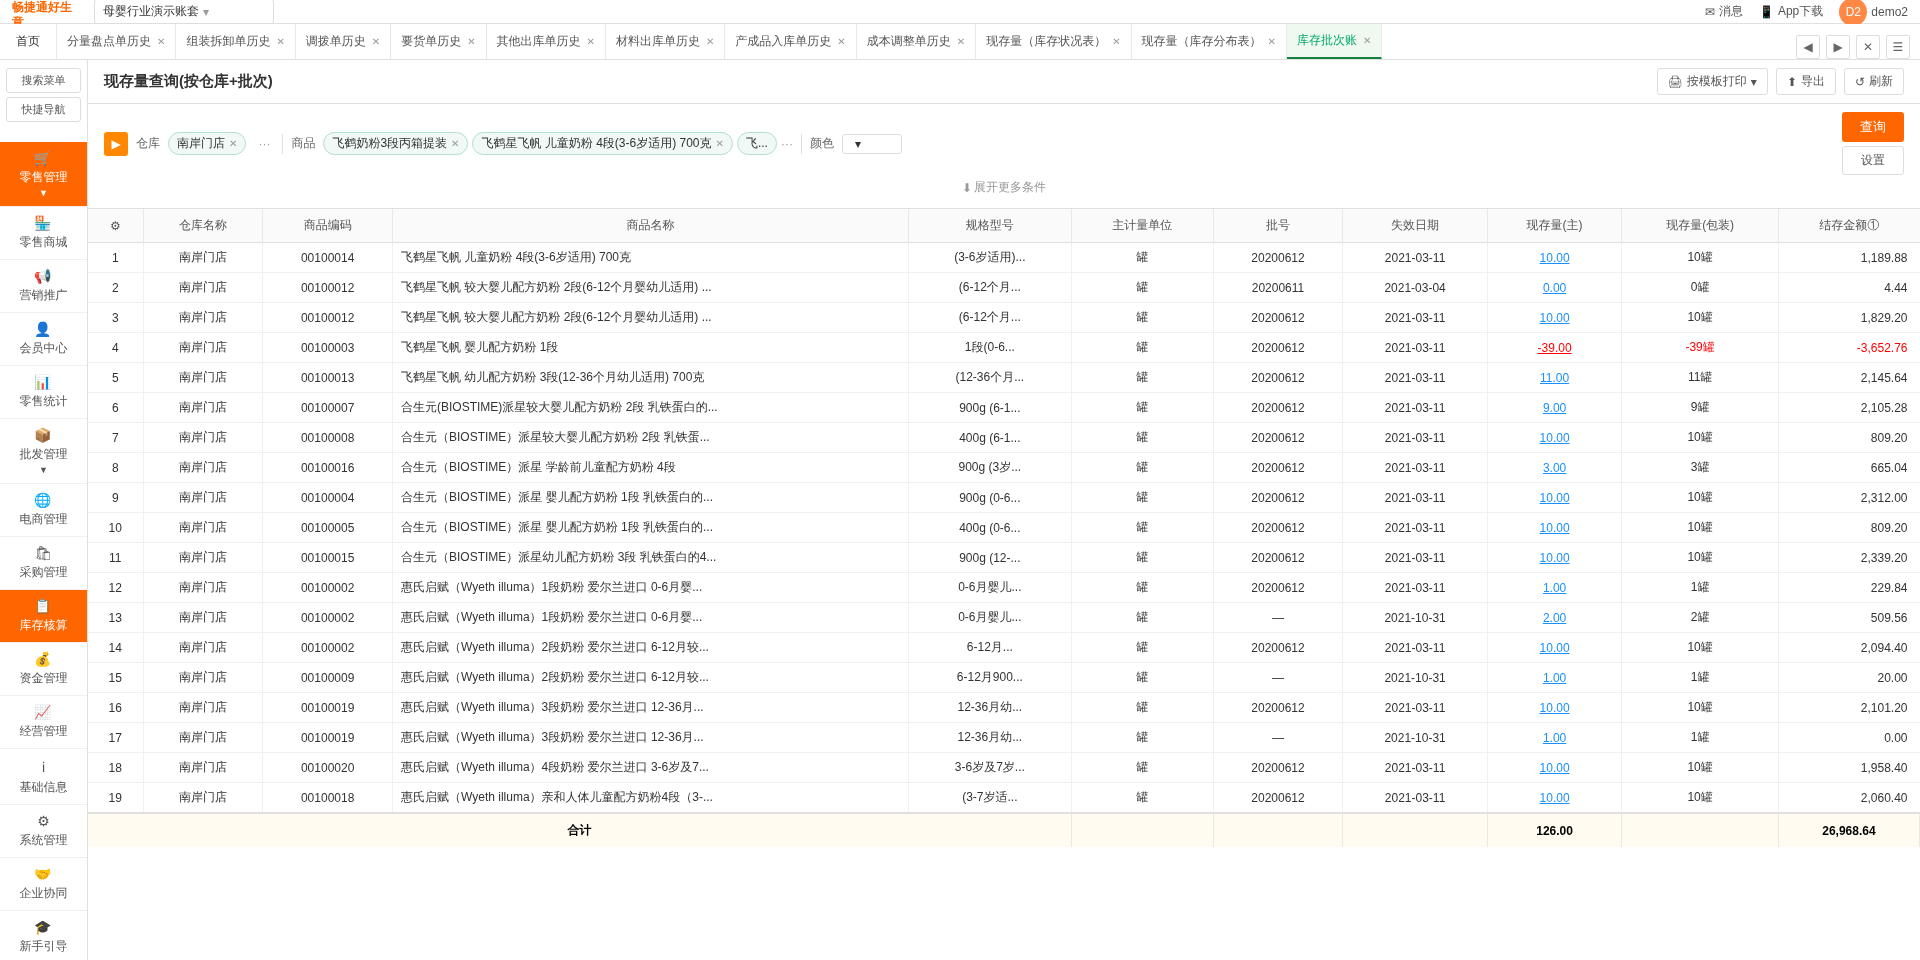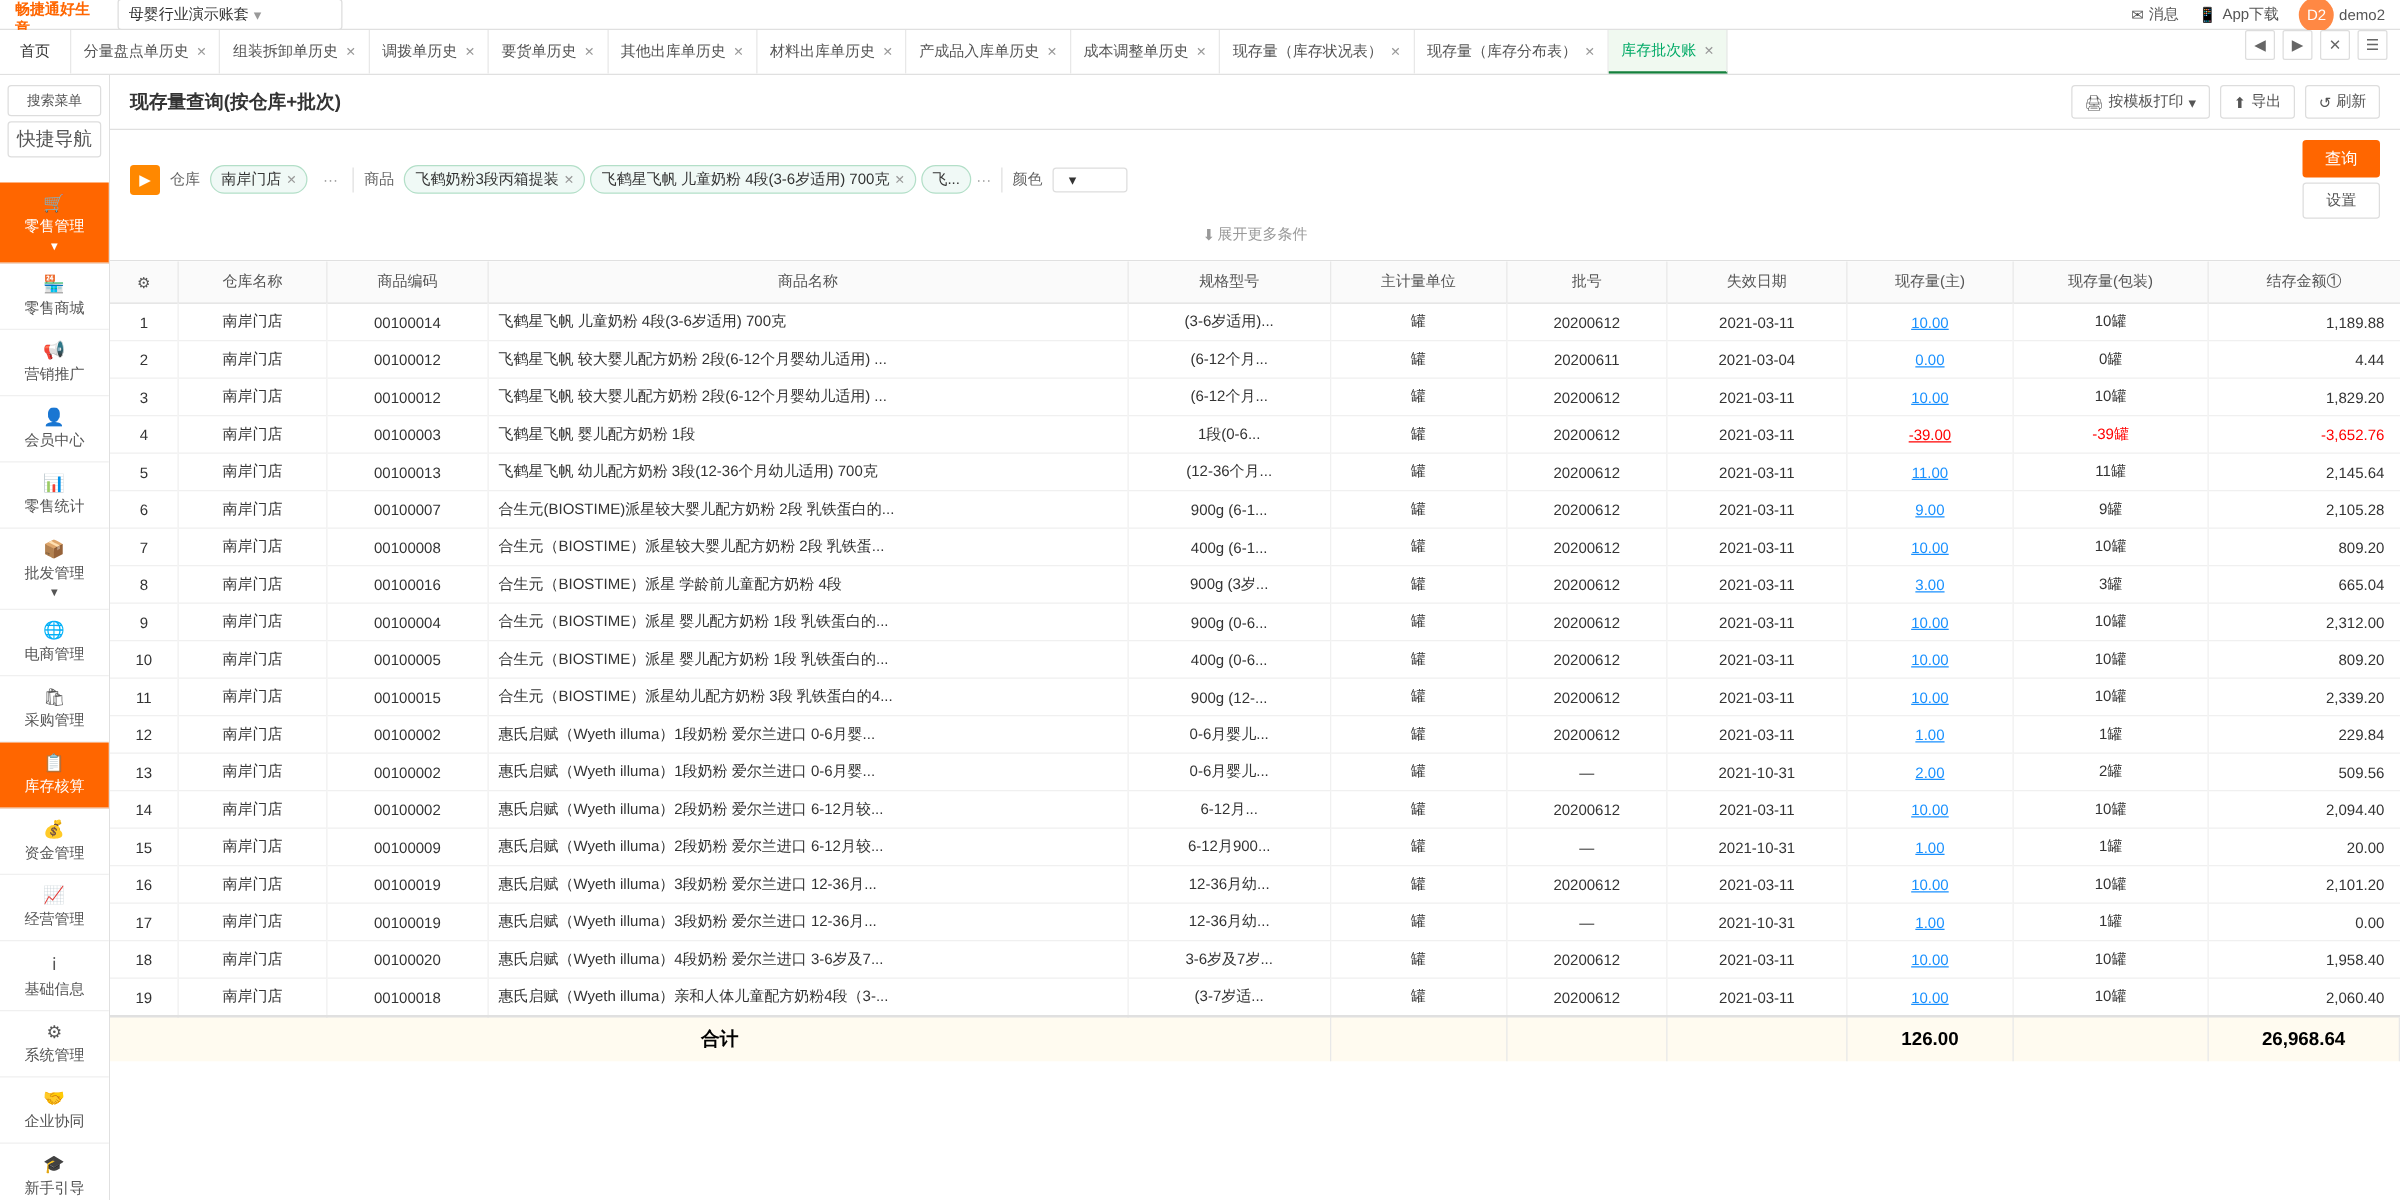--- a/index.html
+++ b/index.html
@@ -60,21 +60,21 @@
       display: flex; align-items: center; justify-content: center;
       color: #fff; font-size: 11px;
     }
 
     
     .tab-bar {
       height: 36px;
       background: #fff;
       border-bottom: 1px solid #e0e0e0;
       display: flex;
-      align-items: flex-start;
+      align-items: flex-end;
       flex-shrink: 0;
       overflow: hidden;
       position: relative;
     }
     .tab-bar-inner {
       display: flex;
       align-items: center;
       flex: 1;
       overflow: hidden;
       height: 100%;
@@ -157,21 +157,21 @@
       font-size: 11px;
     }
     .sidebar-nav-btn {
       background: #fff;
       border: 1px solid #ddd;
       border-radius: 3px;
       padding: 4px 6px;
       color: #555;
       cursor: pointer;
       text-align: center;
-      font-size: 15px;
+      font-size: 11px;
     }
     .sidebar-item {
       padding: 8px 6px;
       text-align: center;
       cursor: pointer;
       color: #555;
       font-size: 12px;
       border-bottom: 1px solid #f0f0f0;
       display: flex;
       flex-direction: column;
@@ -369,21 +369,21 @@
     .data-table tbody td.link { color: #1890ff; text-decoration: underline; cursor: pointer; }
     .data-table tbody td.red { color: #ff0000; }
     .data-table tfoot tr {
       background: #fffbf0;
       border-top: 2px solid #e0e0e0;
       font-weight: 600;
     }
     .data-table tfoot td {
       padding: 8px 8px;
       text-align: center;
-      font-size: 15px;
+      font-size: 12px;
       border-right: 1px solid #e8e8e8;
     }
 
     .btn-query {
       background: #ff6600;
       color: #fff;
       border: none;
       padding: 6px 18px;
       border-radius: 3px;
       cursor: pointer;

